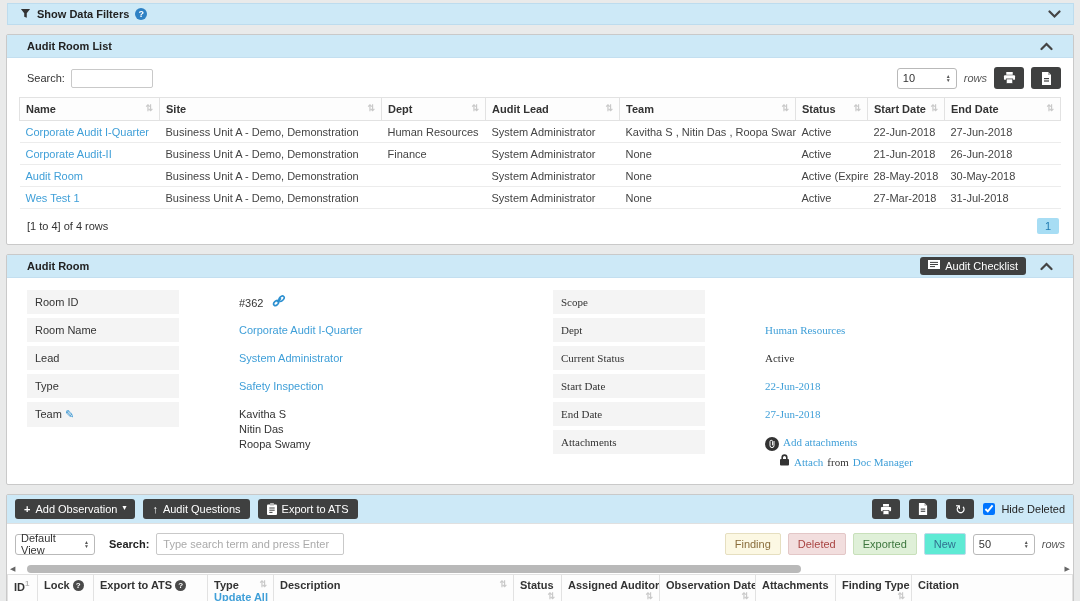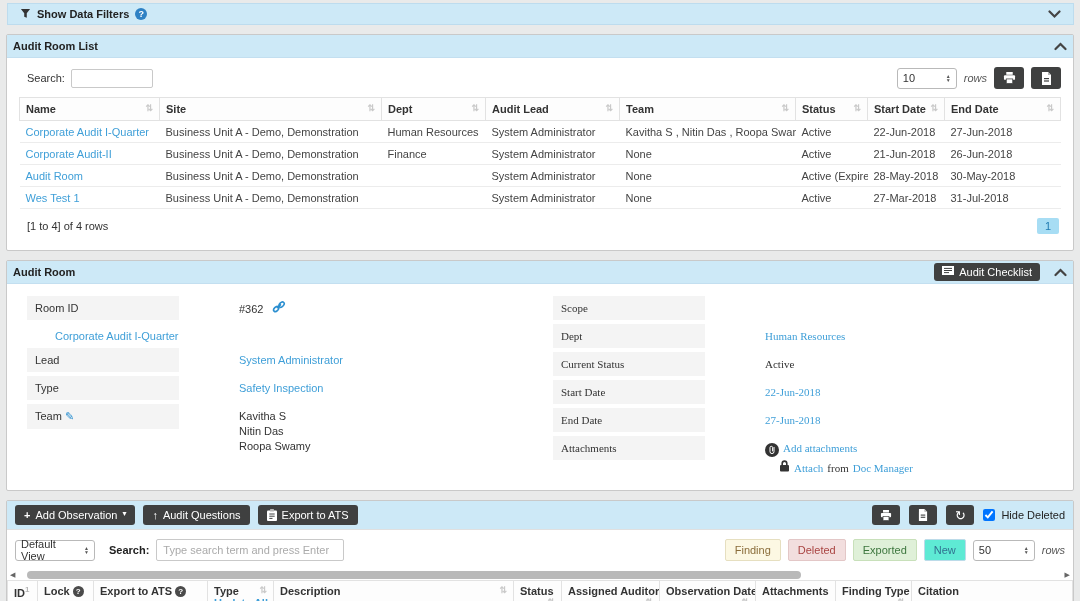--- a/index.html
+++ b/index.html
@@ -32,21 +32,21 @@
   .qmark {
     display:inline-block; width:11px; height:11px; border-radius:50%;
     background:#4a4a4a; color:#fff; font-size:8px; line-height:11px;
     text-align:center; font-weight:bold; margin-left:3px; vertical-align:1px;
   }
 
   
   .panel { background:#fff; border:1px solid #c9c9c9; border-radius:2px; margin-bottom:9px; }
   .panel-header {
     background:#cde9f7; height:23px; display:flex; align-items:center;
-    padding:0 6px; font-weight:bold; color:#222; border-bottom:1px solid #c3dff0;
+    padding:0 20px; font-weight:bold; color:#222; border-bottom:1px solid #c3dff0;
   }
 
   
   .rl-body { padding: 7px 12px 0 12px; }
   .rl-controls { display:flex; align-items:center; margin: 2px 0 8px 8px; }
   .rl-controls .lbl { margin-right:6px; }
   input.search-box { width:82px; height:19px; border:1px solid #c9c9c9; border-radius:2px; padding:0 4px; font-size:11px; }
   .right-controls { margin-left:auto; display:flex; align-items:center; gap:7px; }
 
   .select-mock {
@@ -68,21 +68,21 @@
     border:1px solid #e2e2e2; padding:5px 6px; white-space:nowrap; overflow:hidden;
   }
   table.grid td {
     border-bottom:1px solid #ececec; padding:5px 6px 4px 6px;
     white-space:nowrap; overflow:hidden; color:#444;
   }
   .sort { float:right; color:#c9c9c9; font-size:9px; margin-left:4px; }
   .sort-num { color:#b5b5b5; font-size:8px; vertical-align:super; }
   a.lnk { color:#3f9fd8; text-decoration:none; cursor:pointer; }
 
-  .rl-footer { display:flex; align-items:center; padding: 9px 2px 16px 8px; }
+  .rl-footer { display:flex; align-items:center; padding: 9px 2px 10px 8px; }
   .page-btn {
     margin-left:auto; background:#a7ddf4; color:#1f7ab0; border-radius:2px;
     padding:2px 8px; font-size:11px; cursor:pointer;
   }
 
   
   .detail-body { display:flex; padding:12px 14px 10px 20px; }
   .dcol { flex:1; }
   .dcol.right { padding-left:20px;font-family:Liberation Serif, serif; }
   .frow { display:flex; align-items:flex-start; margin-bottom:4px;gap:32px; }
@@ -302,20 +302,21 @@
                   <g stroke="#2b8fd0" stroke-width="1.6" fill="none">
                     <ellipse cx="4.2" cy="8" rx="3" ry="2" transform="rotate(-45 4.2 8)"></ellipse>
                     <ellipse cx="9.6" cy="3.6" rx="3" ry="2" transform="rotate(-45 9.6 3.6)"></ellipse>
                     <path d="M4.8 7.2 L9 3.4"></path>
                   </g>
                 </svg>
             </span>
           </div>
         </div>
         <div class="frow">
+          <div class="flabel">Room Name</div>
           <div class="fvalue"><a class="lnk">Corporate Audit I-Quarter</a></div>
         </div>
         <div class="frow">
           <div class="flabel">Lead</div>
           <div class="fvalue"><a class="lnk">System Administrator</a></div>
         </div>
         <div class="frow">
           <div class="flabel">Type</div>
           <div class="fvalue"><a class="lnk">Safety Inspection</a></div>
         </div>

